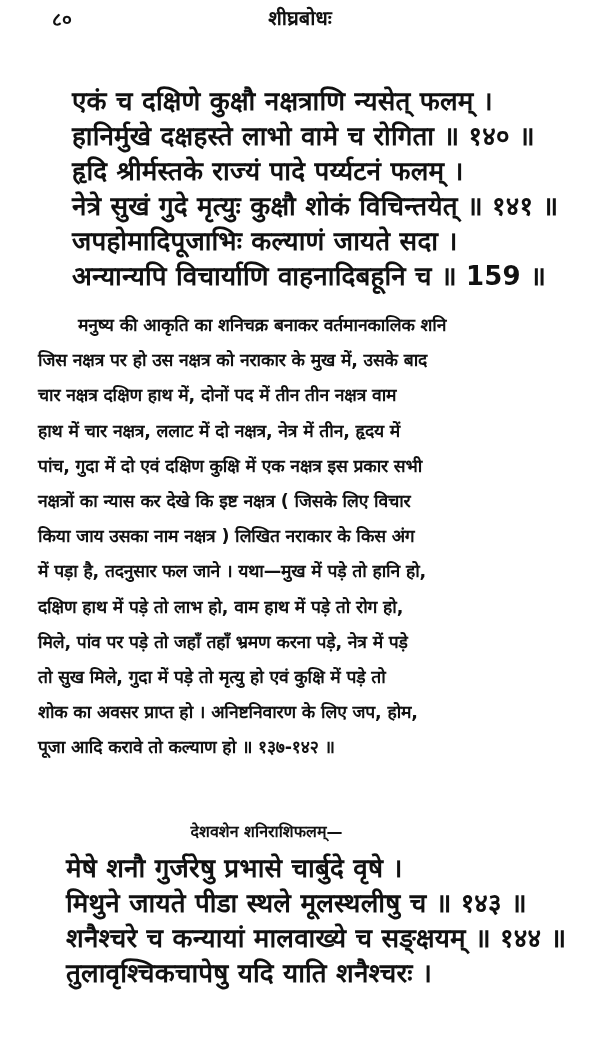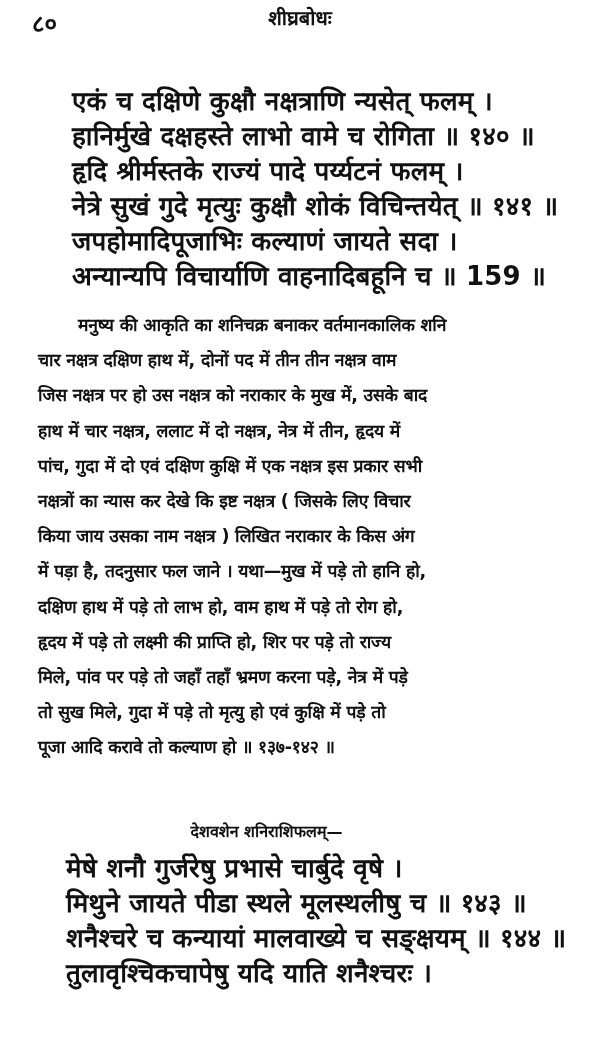--- a/index.html
+++ b/index.html
@@ -2,21 +2,21 @@
 <html><head>
 <meta charset="utf-8">
 <style>
   html, body { margin:0; padding:0; }
   body {
     width:600px; height:1038px; background:#ffffff; color:#111;
     font-family: "DejaVu Sans", sans-serif; position:relative; overflow:hidden;
   }
   .page { position:absolute; left:0; top:0; width:600px; height:1038px; }
   .header { position:absolute; top:4px; left:0; width:600px; height:30px; }
-  .page-num { position:absolute; left:32px; top:2px; font-size:24px; font-weight:bold;font-family:Liberation Serif, serif; }
+  .page-num { position:absolute; left:52px; top:2px; font-size:19px; font-weight:bold;font-family:Liberation Serif, serif; }
   .running-title { position:absolute; left:0; width:600px; text-align:center; top:0; font-size:20px; font-weight:bold; }
   .verse-block { position:absolute; left:72px; width:520px; }
   .verse-line { height:35px; line-height:35px; font-size:26px; white-space:nowrap; font-weight:bold; letter-spacing:0.2px; }
   .prose { position:absolute; left:38px; width:545px; }
   .prose-line { height:35.2px; line-height:35px; font-size:17.5px; white-space:nowrap; font-weight:bold; letter-spacing:-0.2px; }
   .prose-line.indent { padding-left:40px; }
   .subheading { position:absolute; top:820px; left:0; width:519px; text-align:center; font-size:16px; font-weight:bold; padding-left:14px; box-sizing:border-box; }
   .verse-block2 { position:absolute; left:66px; top:851px; width:530px; }
 </style>
 </head>
@@ -33,31 +33,31 @@
     <div class="verse-line">एकं च दक्षिणे कुक्षौ नक्षत्राणि  न्यसेत् फलम् ।</div>
     <div class="verse-line">हानिर्मुखे  दक्षहस्ते लाभो  वामे च  रोगिता ॥ १४० ॥</div>
     <div class="verse-line">हृदि श्रीर्मस्तके   राज्यं पादे पर्य्यटनं  फलम् ।</div>
     <div class="verse-line">नेत्रे सुखं गुदे मृत्युः कुक्षौ शोकं  विचिन्तयेत् ॥ १४१ ॥</div>
     <div class="verse-line">जपहोमादिपूजाभिः   कल्याणं  जायते  सदा ।</div>
     <div class="verse-line">अन्यान्यपि  विचार्याणि   वाहनादिबहूनि  च ॥ 159 ॥</div>
   </div>
 
   <div class="prose" style="top:308px;">
     <div class="prose-line indent">मनुष्य की आकृति का शनिचक्र बनाकर वर्तमानकालिक शनि</div>
+    <div class="prose-line">जिस नक्षत्र पर हो उस नक्षत्र को नराकार के मुख में, उसके बाद</div>
     <div class="prose-line">चार नक्षत्र दक्षिण हाथ में,  दोनों  पद में  तीन  तीन नक्षत्र वाम</div>
-    <div class="prose-line">जिस नक्षत्र पर हो उस नक्षत्र को नराकार के मुख में, उसके बाद</div>
     <div class="prose-line">हाथ में चार नक्षत्र,  ललाट में दो नक्षत्र,  नेत्र में तीन,  हृदय में</div>
     <div class="prose-line">पांच, गुदा में दो एवं दक्षिण कुक्षि में एक  नक्षत्र  इस प्रकार सभी</div>
     <div class="prose-line">नक्षत्रों का न्यास  कर देखे कि  इष्ट नक्षत्र ( जिसके  लिए विचार</div>
     <div class="prose-line">किया जाय उसका नाम  नक्षत्र ) लिखित  नराकार के किस अंग</div>
     <div class="prose-line">में पड़ा है, तदनुसार फल जाने । यथा—मुख में  पड़े तो हानि हो,</div>
     <div class="prose-line">दक्षिण हाथ में पड़े तो लाभ हो,  वाम हाथ में  पड़े तो  रोग हो,</div>
-    <div class="prose-line">हृदय में  पड़े  तो लक्ष्मी की  प्राप्ति हो,  शिर पर  पड़े तो  राज्य</div>
     <div class="prose-line">मिले, पांव पर पड़े  तो जहाँ तहाँ  भ्रमण करना पड़े,  नेत्र में पड़े</div>
     <div class="prose-line">तो सुख  मिले,  गुदा में पड़े  तो मृत्यु  हो  एवं  कुक्षि में पड़े तो</div>
+    <div class="prose-line">शोक का  अवसर  प्राप्त हो ।  अनिष्टनिवारण के लिए जप,  होम,</div>
     <div class="prose-line">पूजा आदि करावे तो कल्याण हो ॥ १३७-१४२ ॥</div>
   </div>
 
   <div class="subheading">देशवशेन शनिराशिफलम्—</div>
 
   <div class="verse-block2">
     <div class="verse-line">मेषे  शनौ  गुर्जरेषु  प्रभासे  चार्बुदे  वृषे ।</div>
     <div class="verse-line">मिथुने जायते  पीडा  स्थले  मूलस्थलीषु  च ॥ १४३ ॥</div>
     <div class="verse-line">शनैश्चरे च कन्यायां मालवाख्ये च  सङ्क्षयम् ॥ १४४ ॥</div>
     <div class="verse-line">तुलावृश्चिकचापेषु  यदि   याति   शनैश्चरः ।</div>

